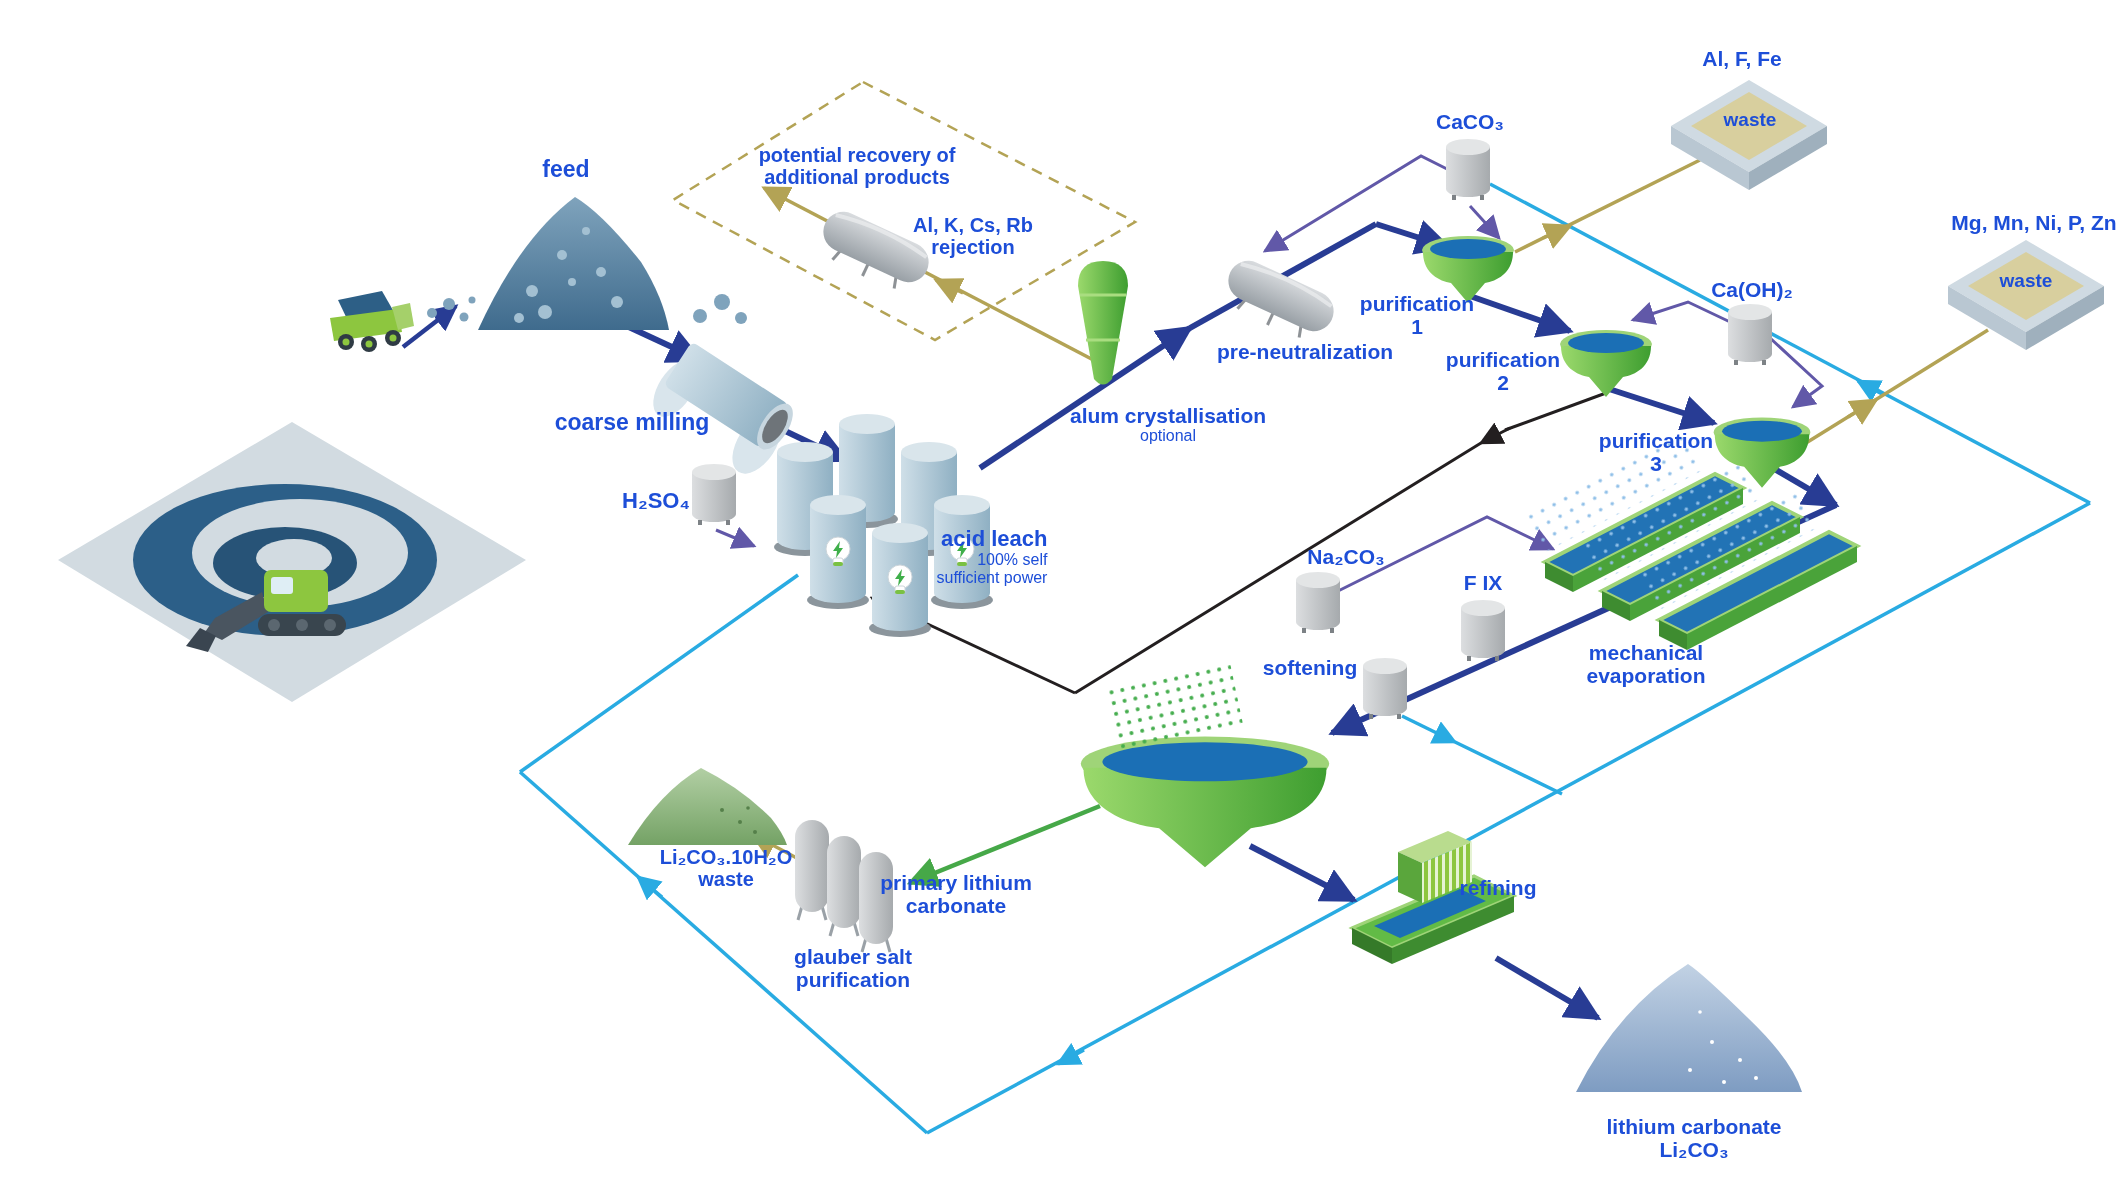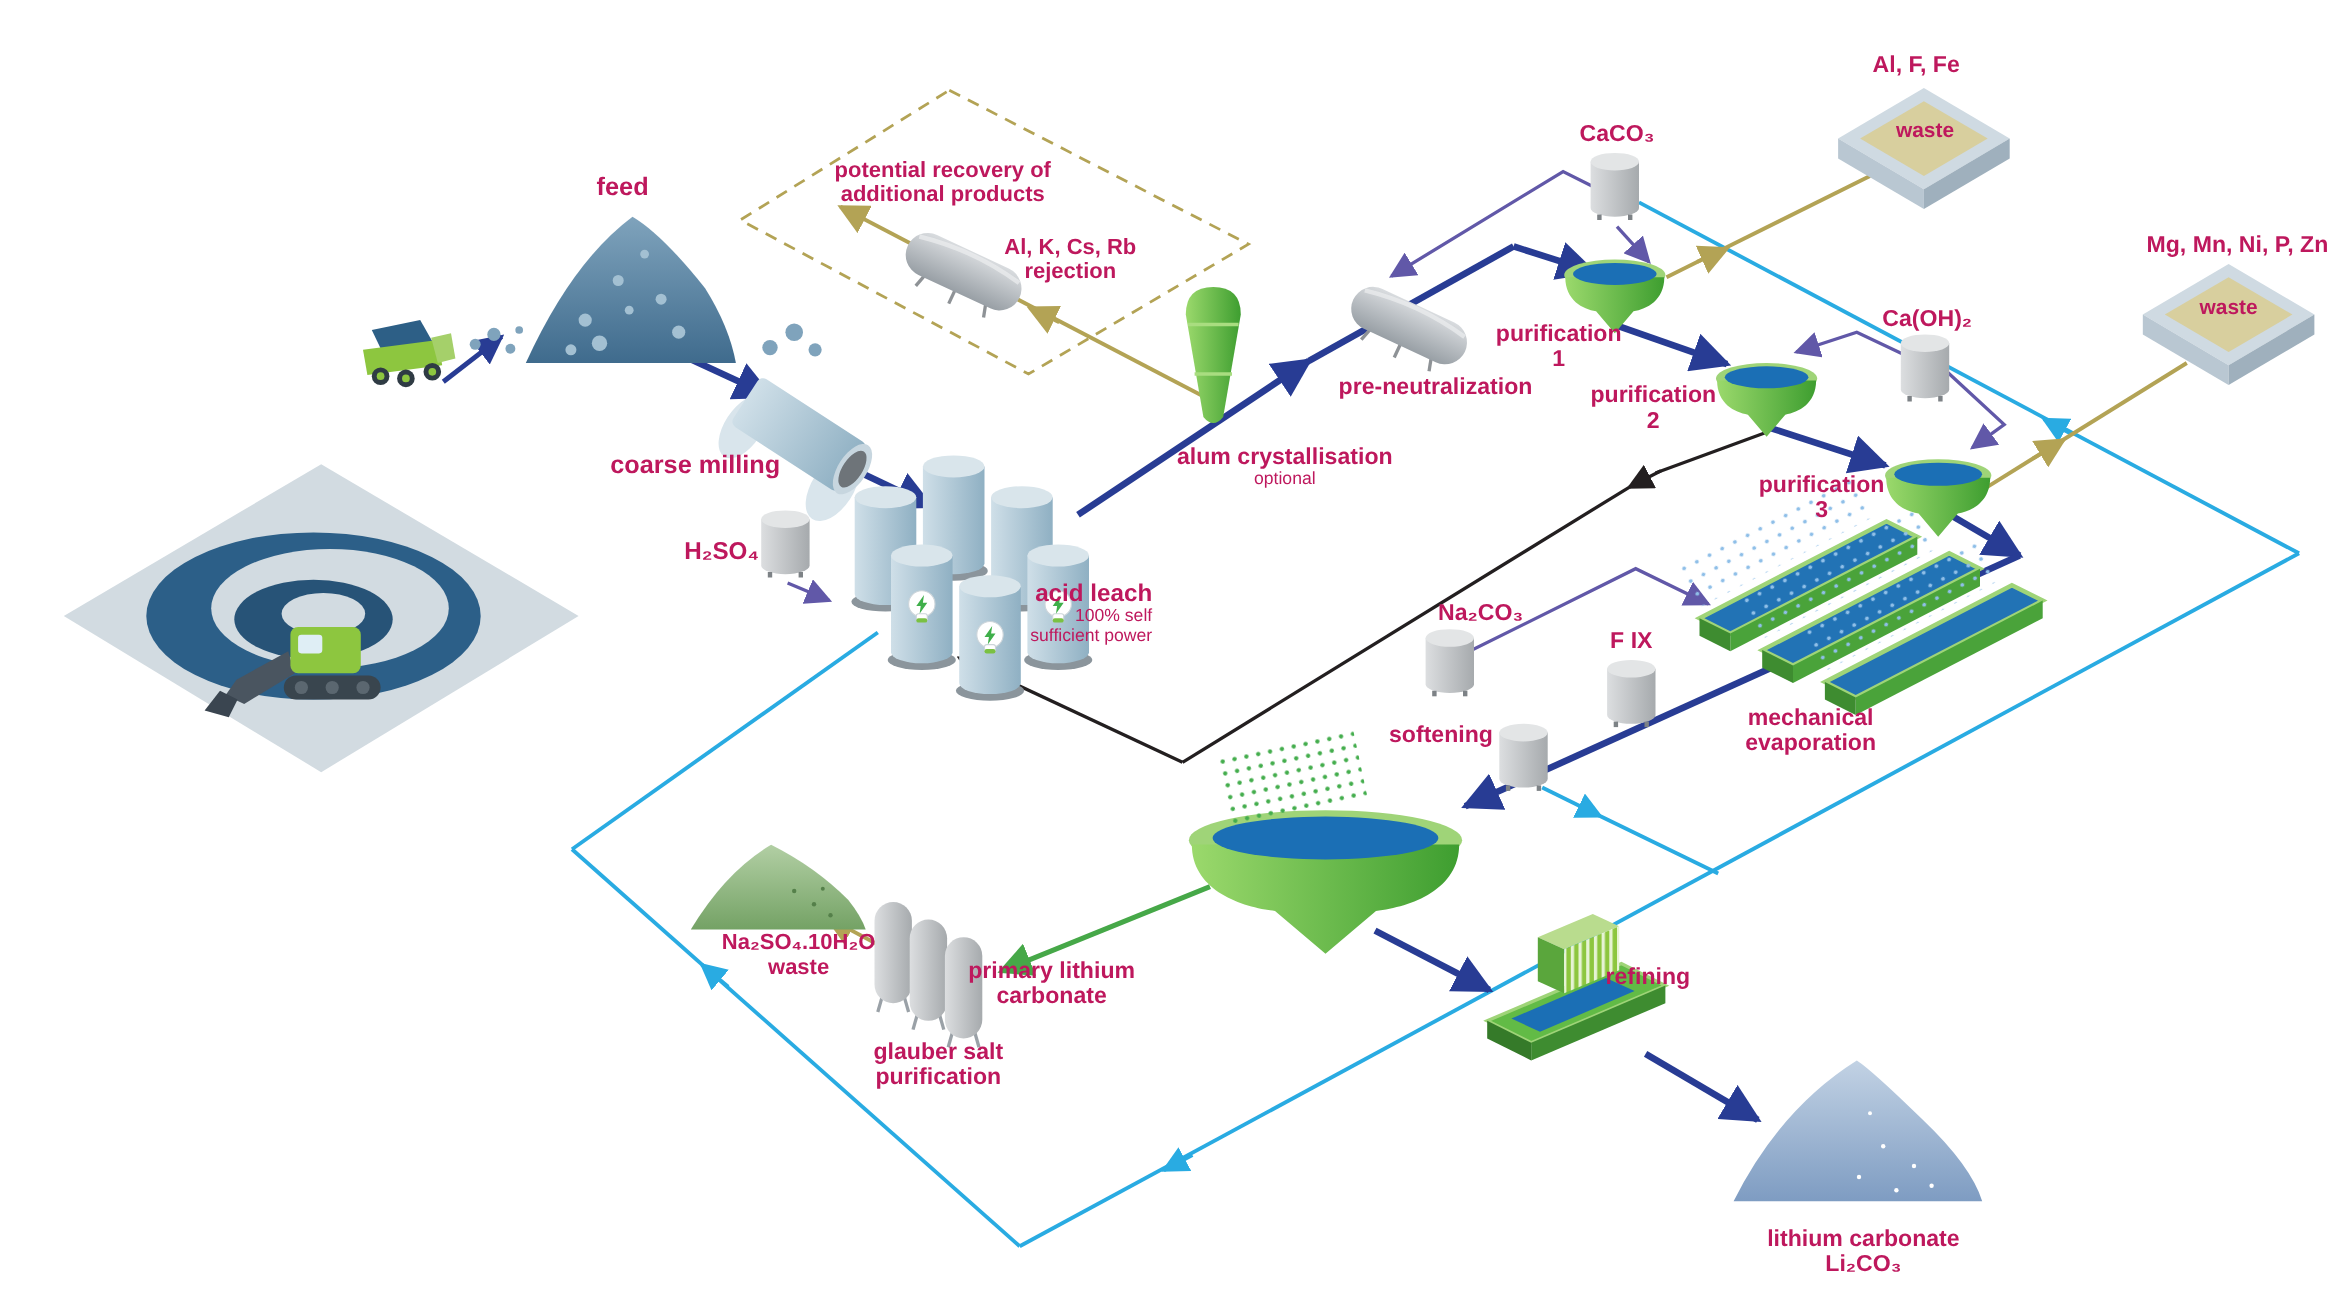--- a/index.html
+++ b/index.html
@@ -1,19 +1,19 @@
 <!DOCTYPE html>
 <html><head>
 <meta charset="utf-8">
 <style>
   html,body{margin:0;padding:0;background:#ffffff;}
   .stage{position:relative;width:2126px;height:1184px;background:#ffffff;overflow:hidden;
          font-family:"Liberation Sans", sans-serif;}
   .stage svg{position:absolute;left:0;top:0;}
-  .lbl{position:absolute;transform:translate(-50%,-50%);text-align:center;color:#be185d;
+  .lbl{position:absolute;transform:translate(-50%,-50%);text-align:center;color:#1d4ed8;
        line-height:1.1;white-space:nowrap;}
   .b23{font-size:23px;font-weight:700;}
   .b22{font-size:22px;font-weight:700;}
   .b21{font-size:21px;font-weight:700;}
   .b20{font-size:20px;font-weight:700;}
   .b19{font-size:19px;font-weight:700;}
   .r16{font-size:16px;font-weight:400;}
   .lbl span{display:block;}
   .watermark{position:absolute;left:128px;top:1104px;color:#9a9a9a;font-size:34px;
              font-weight:800;letter-spacing:0px;transform:none;text-align:left;}
@@ -447,21 +447,21 @@
   <span>primary lithium</span>
   <span>carbonate</span>
     </div>
 
 <div class="lbl b21" style="left:834px;top:968px;margin-left:19px;">
   <span>glauber salt</span>
   <span>purification</span>
     </div>
 
 <div class="lbl b20" style="left:726px;top:868px;">
-  <span>Na₂SO₄.10H₂O</span>
+  <span>Li₂CO₃.10H₂O</span>
   <span>waste</span>
     </div>
 
 <div class="lbl b21" style="left:1498px;top:888px;">
   <span>refining</span>
     </div>
 
 <div class="lbl b21" style="left:1694px;top:1138px;">
   <span>lithium carbonate</span>
   <span>Li₂CO₃</span>

